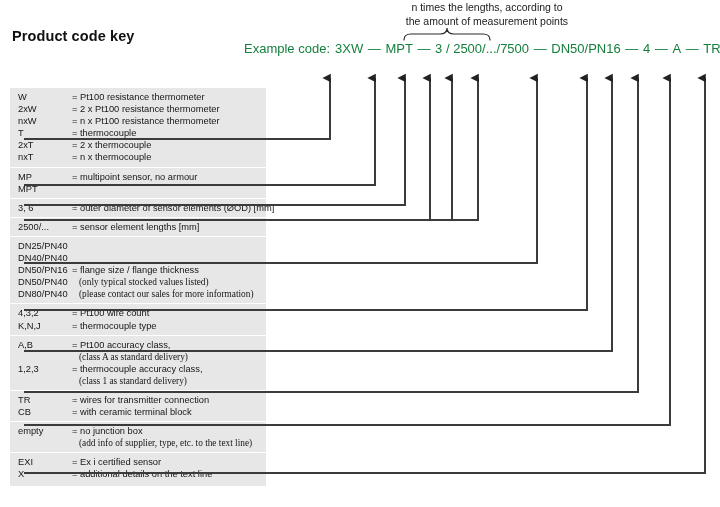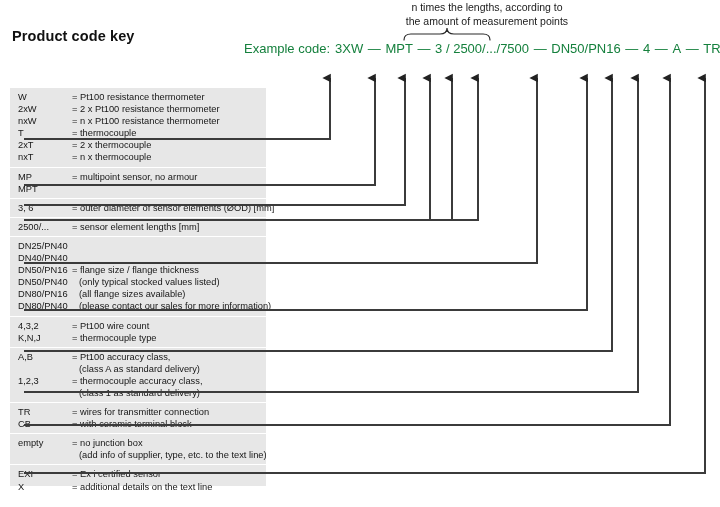--- a/index.html
+++ b/index.html
@@ -53,21 +53,21 @@
     font-size:9.3px;line-height:12.1px;
     color:#161616;
     white-space:nowrap;
   }
   .lg-code{
     flex:0 0 62px;
     padding-left:8px;
     box-sizing:border-box;
   }
   .lg-desc{flex:1 1 auto;}
-  .lg-desc.indent{padding-left:7px;}
+  .lg-desc.indent{padding-left:7px;font-family:Liberation Serif, serif;}
 
   
   .writein-wrap{padding:9px 0 2px 0;}
 
   
   #connectors{position:absolute;left:0;top:0;width:720px;height:507px;}
 </style>
 </head>
 <body>
 
@@ -142,24 +142,20 @@
             <div class="lg-code">DN40/PN40</div>
             <div class="lg-desc"></div>
           </div>
           <div class="lg-row">
             <div class="lg-code">DN50/PN16</div>
             <div class="lg-desc">= flange size / flange thickness</div>
           </div>
           <div class="lg-row">
             <div class="lg-code">DN50/PN40</div>
             <div class="lg-desc indent">(only typical stocked values listed)</div>
-          </div>
-          <div class="lg-row">
-            <div class="lg-code">DN80/PN16</div>
-            <div class="lg-desc indent">(all flange sizes available)</div>
           </div>
           <div class="lg-row">
             <div class="lg-code">DN80/PN40</div>
             <div class="lg-desc indent">(please contact our sales for more information)</div>
           </div>
         </div>
         <div class="lg-group">
           <div class="lg-row">
             <div class="lg-code">4,3,2</div>
             <div class="lg-desc">= Pt100 wire count</div>

